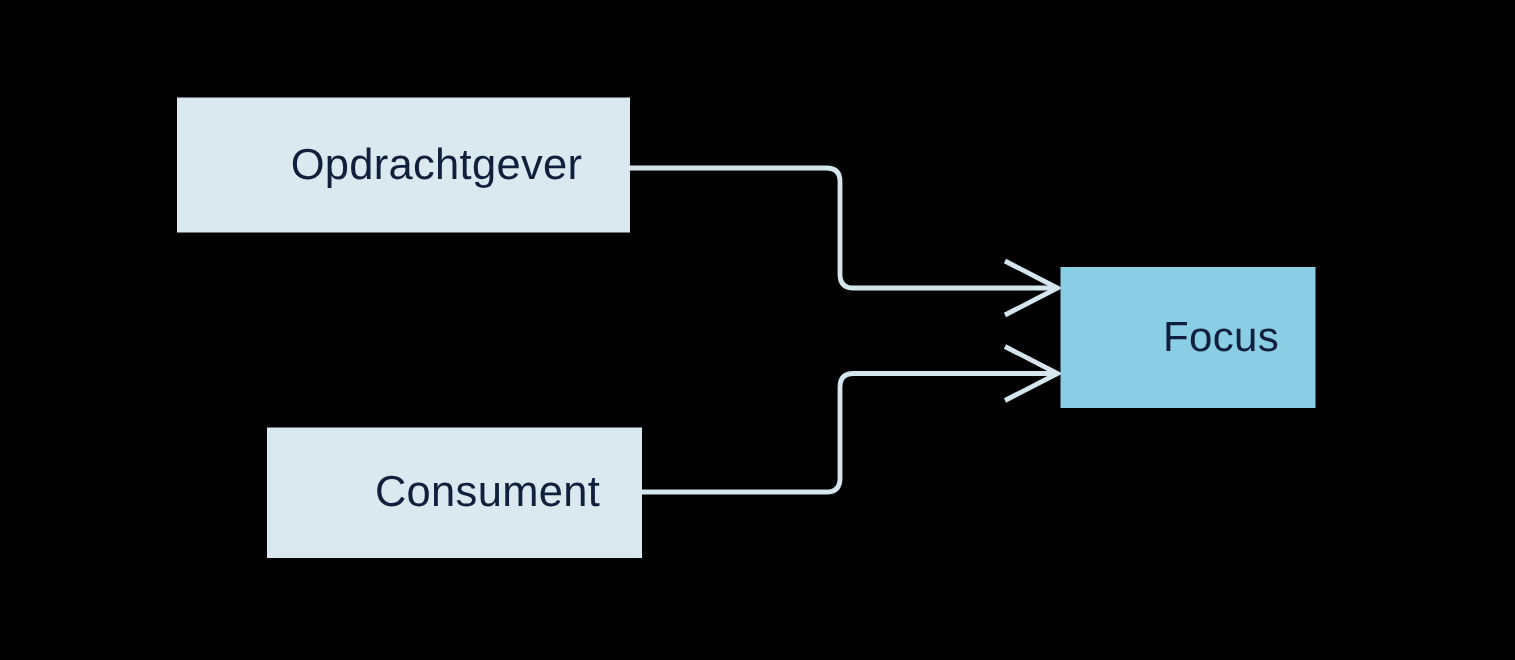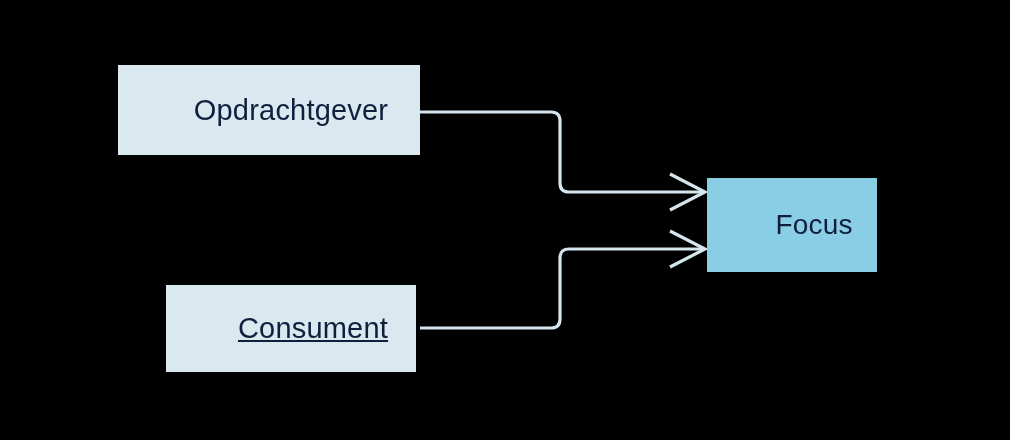--- a/index.html
+++ b/index.html
@@ -40,25 +40,24 @@
     background: #8acee5;
     font-size: 28px;
   }
   #node-opdrachtgever {
     left: 118px;
     top: 65px;
     width: 302px;
     height: 90px;
   }
   #node-consument {
-    left: 166px;
+    left: 178px;
     top: 285px;
     width: 250px;
     height: 87px;
-    text-decoration: underline;
   }
   #node-focus {
     left: 707px;
     top: 178px;
     width: 170px;
     height: 94px;
   }
   #edge-layer {
     position: absolute;
     left: 0;

